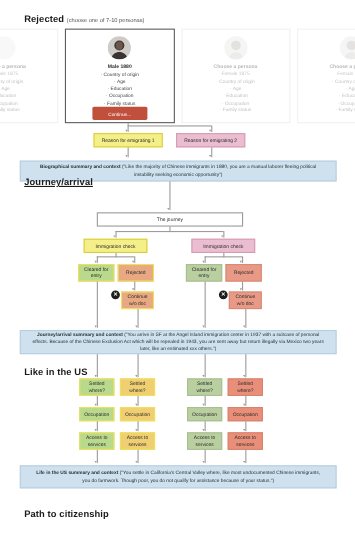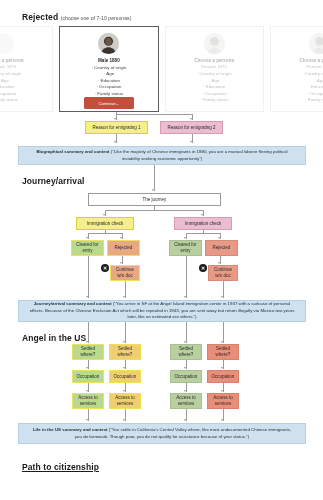--- a/index.html
+++ b/index.html
@@ -256,21 +256,21 @@
   <div class="arrow" style="left:114.2px; top:141px;"></div>
   <div class="arrow" style="left:190.2px; top:141px;"></div>
 
   <div class="summary" style="left:18px; top:146px; width:288px; height:19px;">
     <div>
       <b>Biographical summary and context</b>
       <span>("Like the majority of Chinese immigrants in 1880, you are a manual laborer fleeing political instability seeking economic opportunity")</span>
     </div>
   </div>
 
-  <div class="section-title" style="left:22px; top:176px;">
+  <div class="section-title" style="left:22px; top:160px;text-decoration:underline;">
     <span>Journey/arrival</span>
   </div>
 
   <div class="ln v" style="left:154px; top:165px; height:26px;"></div>
   <div class="arrow" style="left:152.2px; top:189px;"></div>
 
   <div class="node plain" style="left:88px; top:193px; width:133px; height:13px;">The journey</div>
 
   <div class="ln v" style="left:154px; top:206px; height:5px;"></div>
   <div class="ln h" style="left:105px; top:210px; width:98px;"></div>
@@ -321,21 +321,21 @@
   <div class="arrow" style="left:221.2px; top:296px;"></div>
 
   <div class="summary" style="left:18px; top:300px; width:288px; height:22px;">
     <div>
       <b>Journey/arrival summary and context</b>
       <span>("You arrive in SF at the Angel Island immigration center in 1937 with a suitcase of personal effects. Because of the Chinese Exclusion Act which will be repealed in 1943, you are sent away but return illegally via Mexico two years later, like an estimated xxx others.")</span>
     </div>
   </div>
 
   <div class="section-title" style="left:22px; top:333px;">
-    <span>Angel in the US</span>
+    <span>Like in the US</span>
   </div>
 
   <div class="ln v" style="left:88px; top:322px; height:21px;"></div>
   <div class="ln v" style="left:125px; top:322px; height:21px;"></div>
   <div class="ln v" style="left:186px; top:322px; height:21px;"></div>
   <div class="ln v" style="left:223px; top:322px; height:21px;"></div>
   <div class="arrow" style="left:86.2px; top:341px;"></div>
   <div class="arrow" style="left:123.2px; top:341px;"></div>
   <div class="arrow" style="left:184.2px; top:341px;"></div>
   <div class="arrow" style="left:221.2px; top:341px;"></div>
@@ -382,17 +382,17 @@
   <div class="arrow" style="left:184.2px; top:419px;"></div>
   <div class="arrow" style="left:221.2px; top:419px;"></div>
 
   <div class="summary" style="left:18px; top:423px; width:288px; height:21px;">
     <div>
       <b>Life in the US summary and context</b>
       <span>("You settle in California's Central Valley where, like most undocumented Chinese immigrants, you do farmwork. Though poor, you do not qualify for assistance because of your status.")</span>
     </div>
   </div>
 
-  <div class="section-title" style="left:22px; top:462px;text-decoration:underline;">
+  <div class="section-title" style="left:22px; top:462px;">
     <span>Path to citizenship</span>
   </div>
 
 </div>
 
 </body></html>

